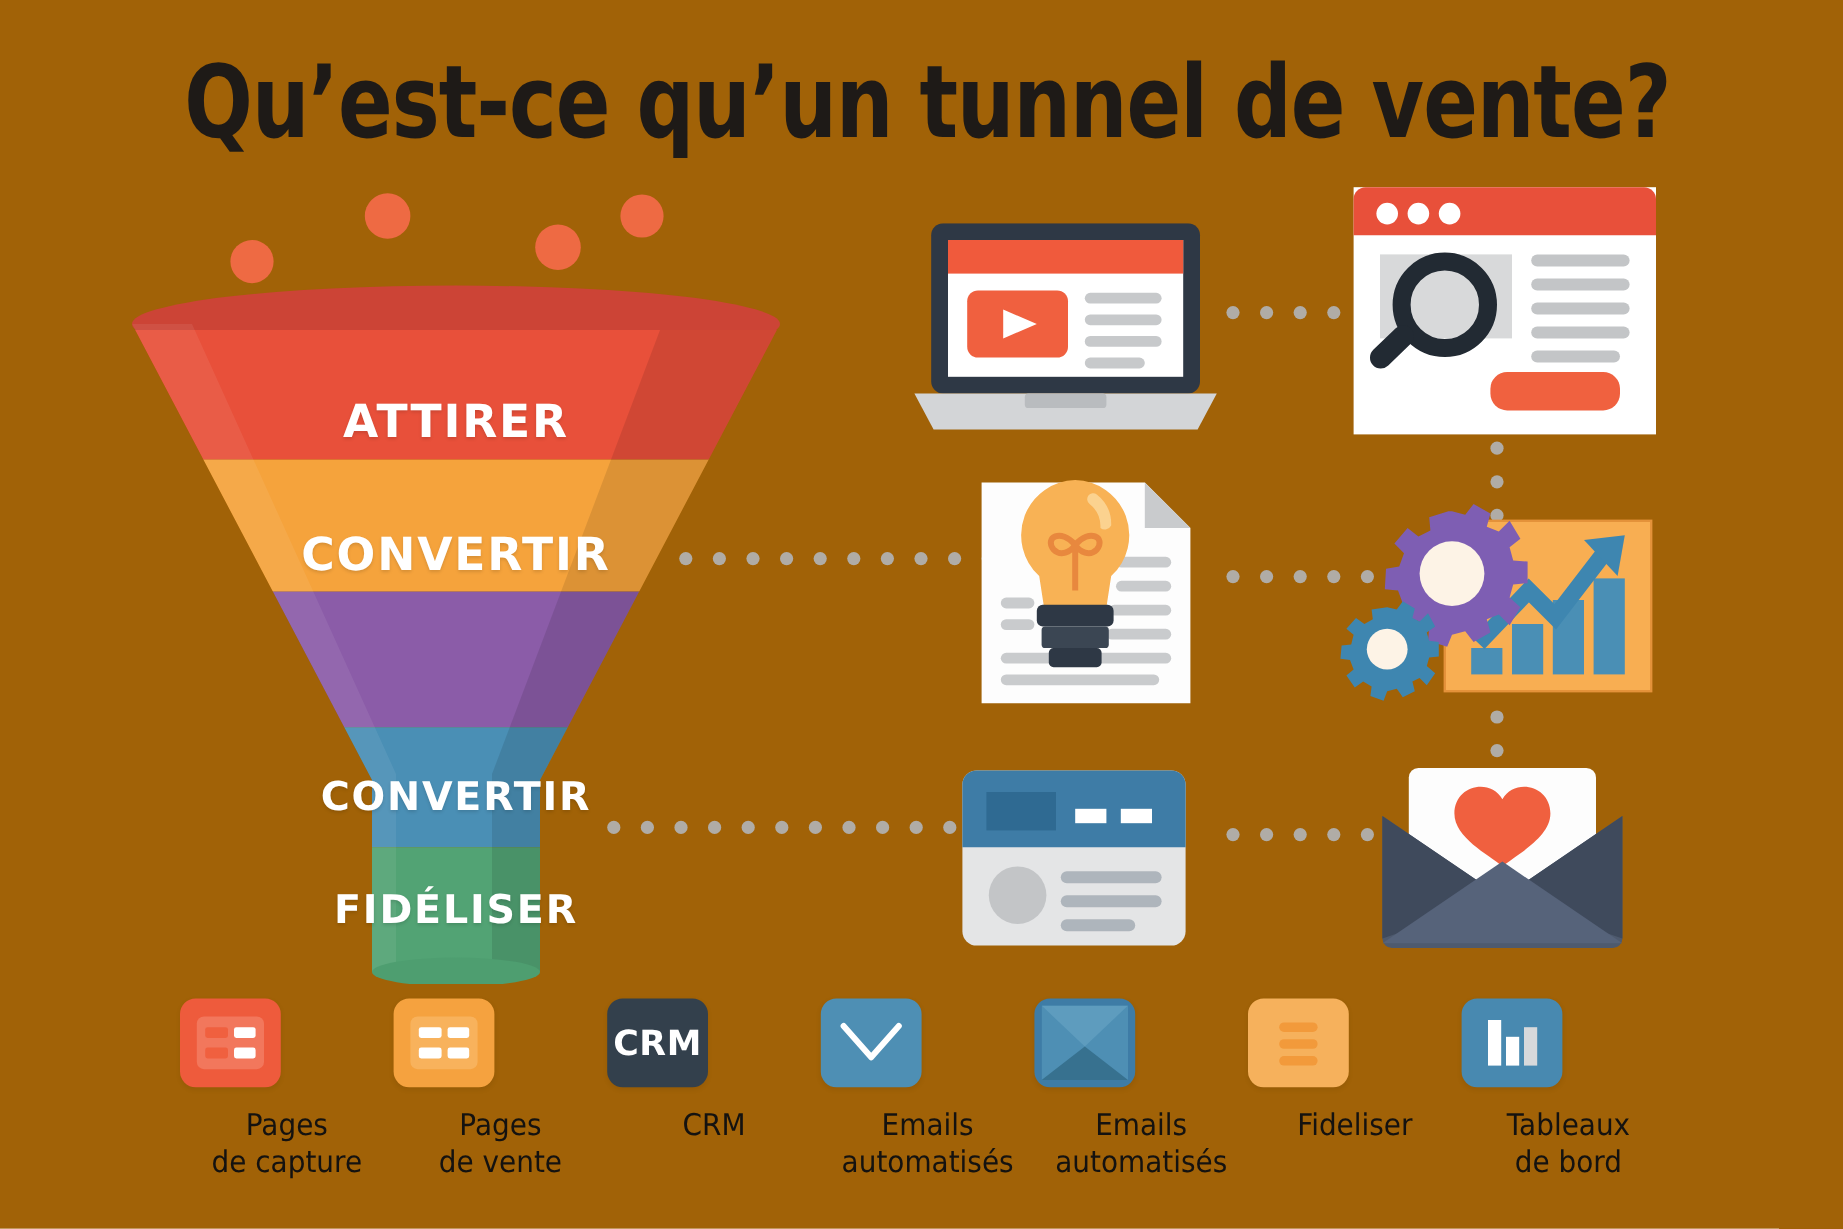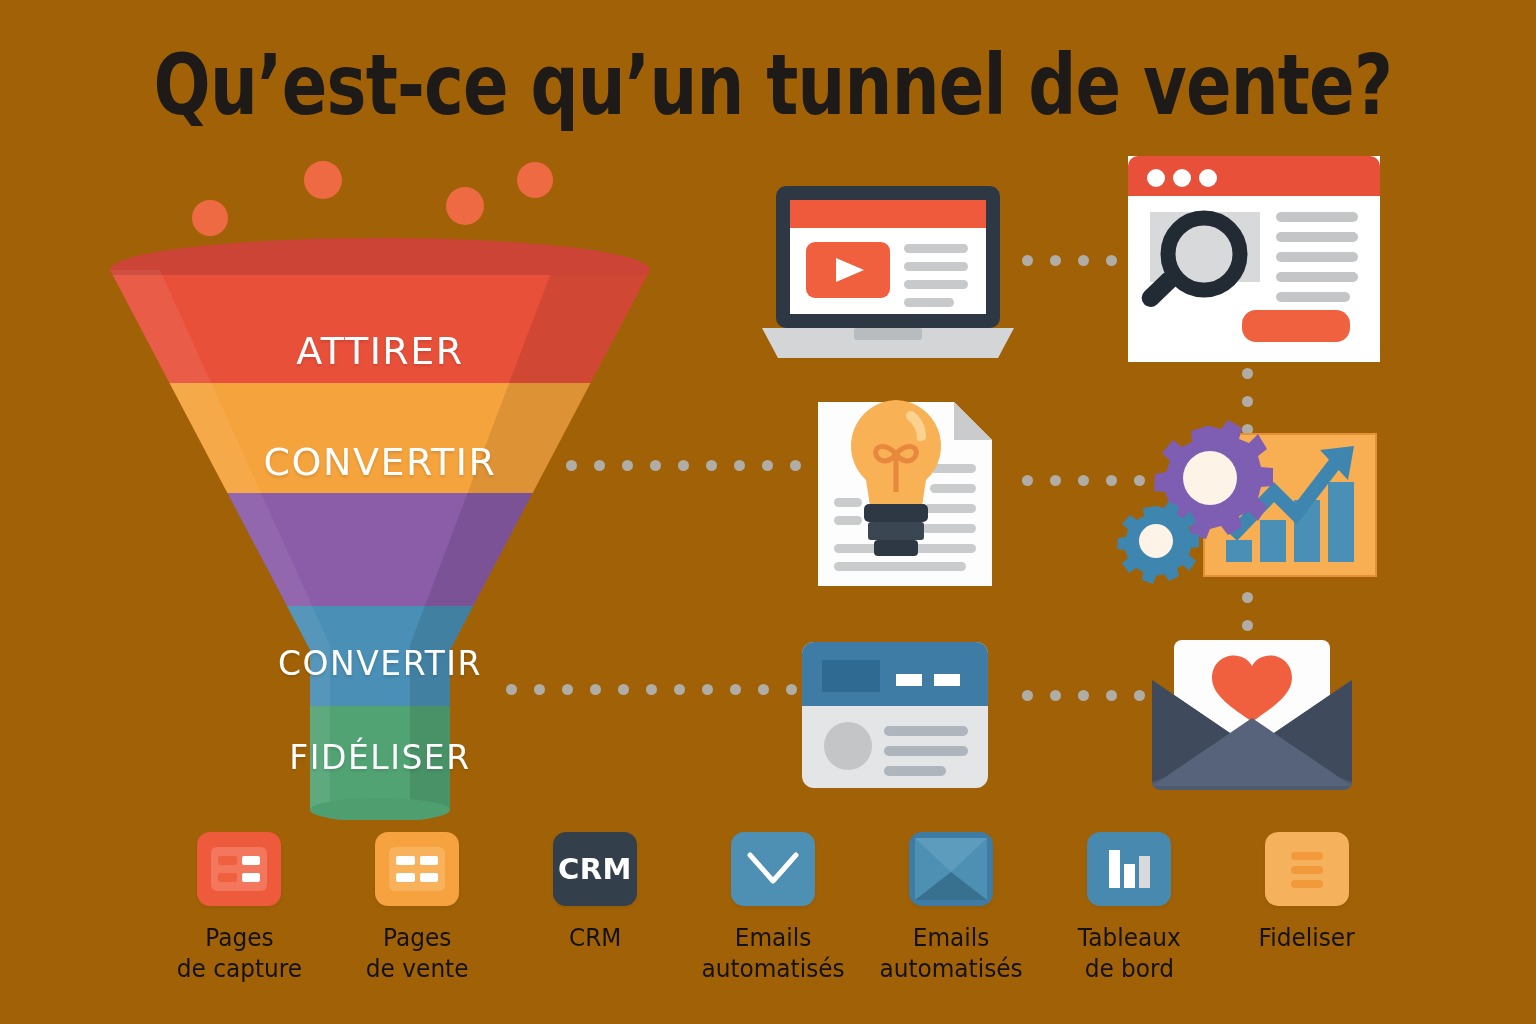--- a/index.html
+++ b/index.html
@@ -25,21 +25,21 @@
     white-space: nowrap;
   }
 
   
   #funnel-area { position: absolute; left: 80px; top: 150px; width: 600px; height: 670px; }
   #funnel-svg  { position: absolute; left: 0; top: 0; }
   .funnel-label {
     position: absolute;
     width: 600px; text-align: center;
     font-family: "DejaVu Sans", sans-serif;
-    font-weight: 400;
+    font-weight: 700;
     color: #FFFFFF;
     letter-spacing: 1.5px;
     text-shadow: 0 2px 3px rgba(0,0,0,.13);
     pointer-events: none;
   }
   #lbl0 { top: 179px; font-size: 38px; }
   #lbl1 { top: 290px; font-size: 38px; }
   #lbl2 { top: 399px; font-size: 38px; }
   #lbl3 { top: 494px; font-size: 33px; }
   #lbl4 { top: 588px; font-size: 33px; }
@@ -63,21 +63,21 @@
   #dots-a { left: 566px;  top: 460px; }
   #dots-b { left: 1022px; top: 255px; }
   #dots-c { left: 1022px; top: 475px; }
   #dots-d { left: 506px;  top: 684px; }
   #dots-e { left: 1022px; top: 690px; }
   #dots-f { left: 1242px; top: 368px; }
   #dots-g { left: 1242px; top: 592px; }
 
   
   #legend { position: absolute; left: 150px; top: 832px; width: 1300px; display: flex; }
-  .leg { width: 178px; display: flex; flex-direction: column; align-items: center; }
+  .leg { width: 178px; display: flex; flex-direction: column; }
   .leg-tile {
     width: 84px; height: 74px; border-radius: 13px;
     display: flex; align-items: center; justify-content: center;
     box-shadow: 0 2px 4px rgba(0,0,0,.07);
   }
   .leg-text {
     margin-top: 17px;
     font-family: "DejaVu Sans", sans-serif;
     font-size: 25px; line-height: 1.22; font-weight: 400;
     color: #141210; text-align: center;
@@ -356,36 +356,36 @@
           <rect x="0" y="0" width="72" height="62" fill="#4E8FB4"></rect>
           <path d="M0,0 L36,34 L72,0 Z" fill="#5E9CBE"></path>
           <path d="M0,62 L36,34 L72,62 Z" fill="#37718F"></path>
         </svg>
       </div>
       <div class="leg-text" style="white-space:pre-line;">Emails
 automatisés</div>
     </div>
 
     <div class="leg">
+      <div class="leg-tile" style="background:#F6B15C;">
+        <svg width="48" height="46" viewBox="0 0 48 46">
+          <rect x="8" y="6" width="32" height="8" rx="4" fill="#F29A3B"></rect>
+          <rect x="8" y="20" width="32" height="8" rx="4" fill="#F29A3B"></rect>
+          <rect x="8" y="34" width="32" height="8" rx="4" fill="#F29A3B"></rect>
+        </svg>
+      </div>
+      <div class="leg-text" style="white-space:pre-line;">Fideliser</div>
+    </div>
+
+    <div class="leg">
       <div class="leg-tile" style="background:#4889B0;">
         <svg width="48" height="46" viewBox="0 0 48 46">
           <rect x="4" y="4" width="11" height="38" fill="#FFFFFF"></rect>
           <rect x="19" y="18" width="11" height="24" fill="#FFFFFF"></rect>
           <rect x="34" y="10" width="11" height="32" fill="#D7D9DB"></rect>
         </svg>
       </div>
       <div class="leg-text" style="white-space:pre-line;">Tableaux
 de bord</div>
     </div>
 
-    <div class="leg">
-      <div class="leg-tile" style="background:#F6B15C;">
-        <svg width="48" height="46" viewBox="0 0 48 46">
-          <rect x="8" y="6" width="32" height="8" rx="4" fill="#F29A3B"></rect>
-          <rect x="8" y="20" width="32" height="8" rx="4" fill="#F29A3B"></rect>
-          <rect x="8" y="34" width="32" height="8" rx="4" fill="#F29A3B"></rect>
-        </svg>
-      </div>
-      <div class="leg-text" style="white-space:pre-line;">Fideliser</div>
-    </div>
-
   </div>
 </div>
 
 </body></html>

